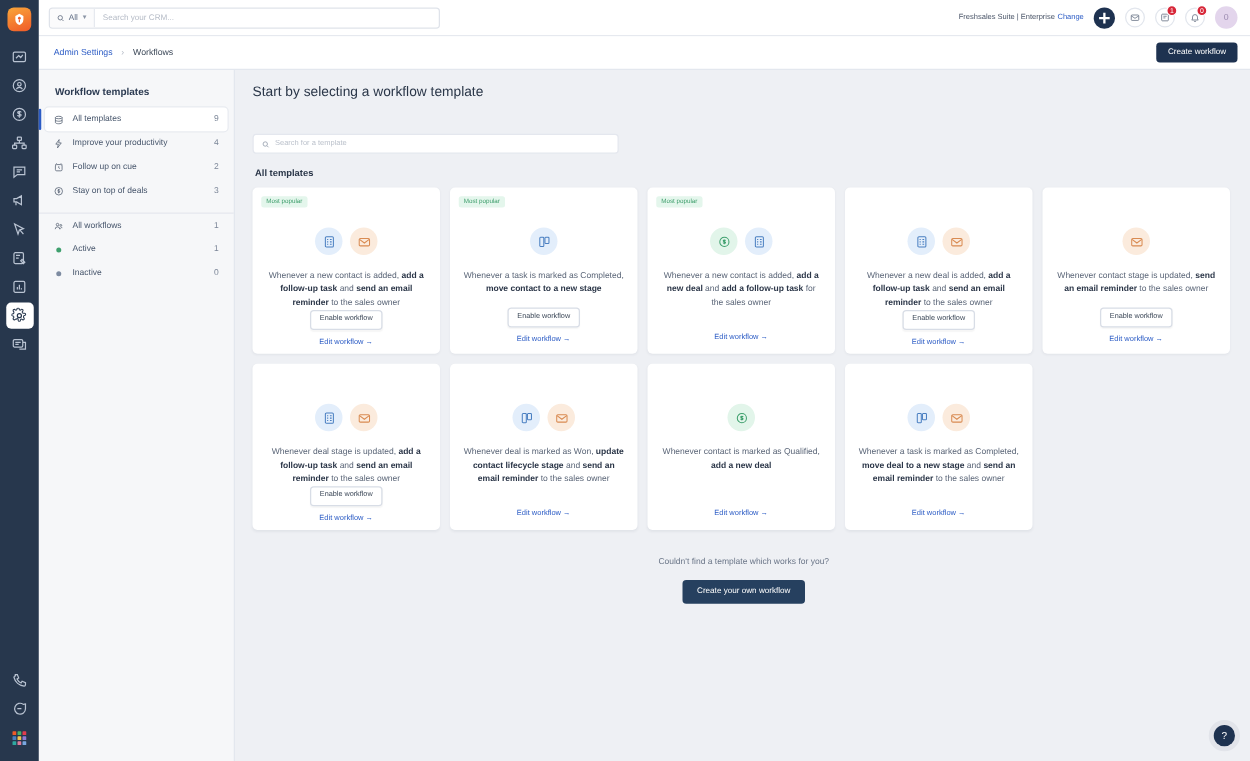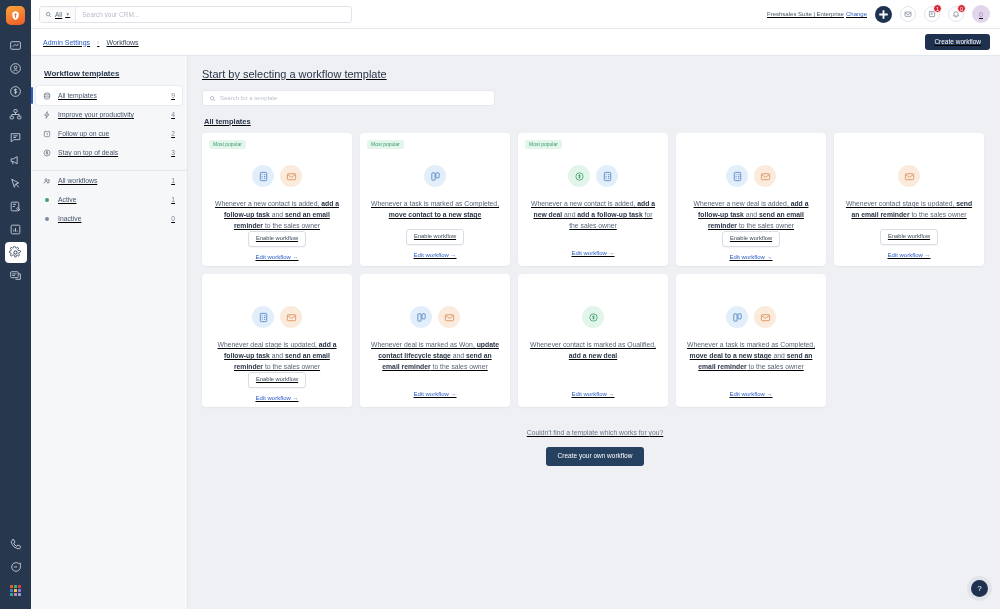--- a/index.html
+++ b/index.html
@@ -3,21 +3,21 @@
 <meta charset="utf-8">
 <style>
   * { box-sizing: border-box; margin: 0; padding: 0; }
   html, body {
     width: 1000px; height: 609px;
     font-family: "Liberation Sans", sans-serif;
     background: #eef0f4;
     overflow: hidden;
     -webkit-font-smoothing: antialiased;
   }
-  .app { position: relative; width: 1000px; height: 609px; display: flex; text-decoration: underline; }
+  .app { position: relative; width: 1000px; height: 609px; display: flex; }
 
   
   .rail {
     width: 31px; height: 609px; background: #27374d;
     display: flex; flex-direction: column; align-items: center;
     flex: 0 0 31px; position: relative;
   }
   .rail-logo {
     width: 19px; height: 19px; margin-top: 6px; border-radius: 5px;
     background: linear-gradient(160deg,#f9a63a,#f05a28);
@@ -123,21 +123,21 @@
   }
   .panel-item .pi-icon { width: 11px; display: flex; align-items: center; color: #566274; }
   .panel-item .pi-icon svg { width: 8px; height: 8px; }
   .panel-item .pi-label { font-size: 6.8px; flex: 1; margin-left: 4px; color: #46556b; }
   .panel-item .pi-count { font-size: 6.8px; color: #7b8698; }
   .panel-sep { height: 1px; background: #e5e8ee; margin: 8px 0 0 0; }
   .dot { width: 4px; height: 4px; border-radius: 50%; display: inline-block; margin-left: 2px; }
 
   
   .main { flex: 1; background: #eef0f4; padding: 12px 12px 0 14px; overflow: hidden; }
-  .main-title { font-size: 11px; color: #2a3648; margin-bottom: 10px; font-weight: normal; }
+  .main-title { font-size: 11px; color: #2a3648; margin-bottom: 27px; font-weight: normal; }
   .tpl-search {
     height: 16px; width: 293px; background: #fff; border: 1px solid #e4e7ee;
     border-radius: 3px; display: flex; align-items: center; padding: 0 6px; gap: 4px;
   }
   .tpl-search svg { width: 7px; height: 7px; color: #9aa3b1; }
   .tpl-search input {
     border: 0; outline: 0; flex: 1; font-size: 6px; font-family: inherit;
     color: #33414f; background: transparent;
   }
   .tpl-search input::placeholder { color: #bcc2cc; }

